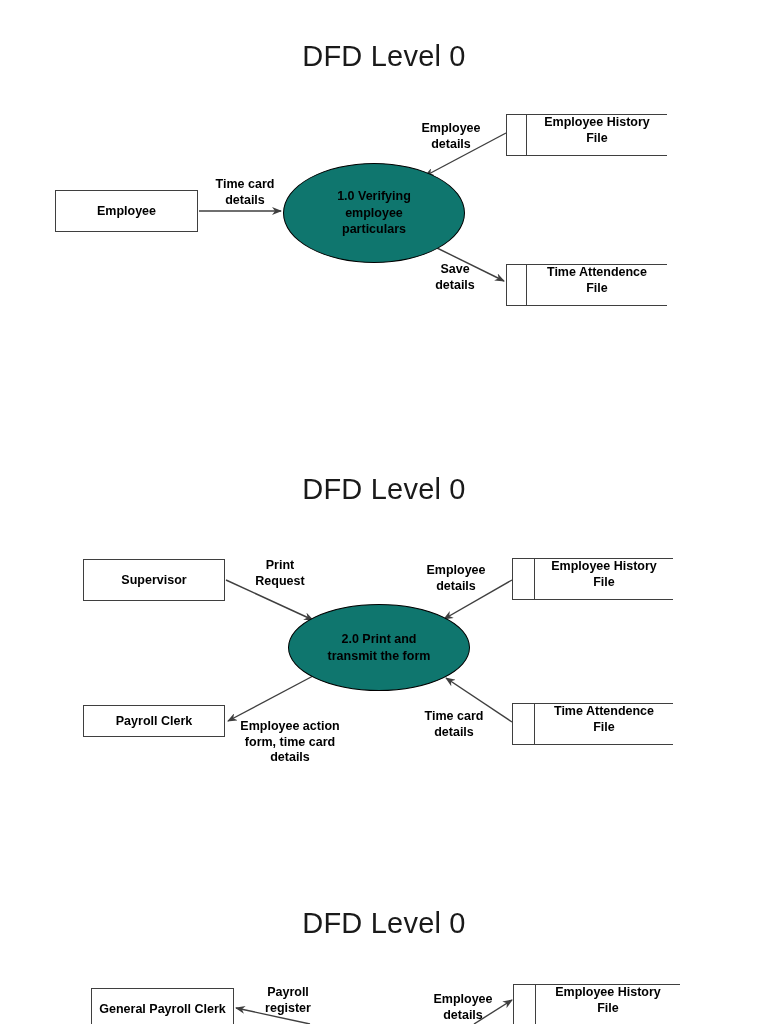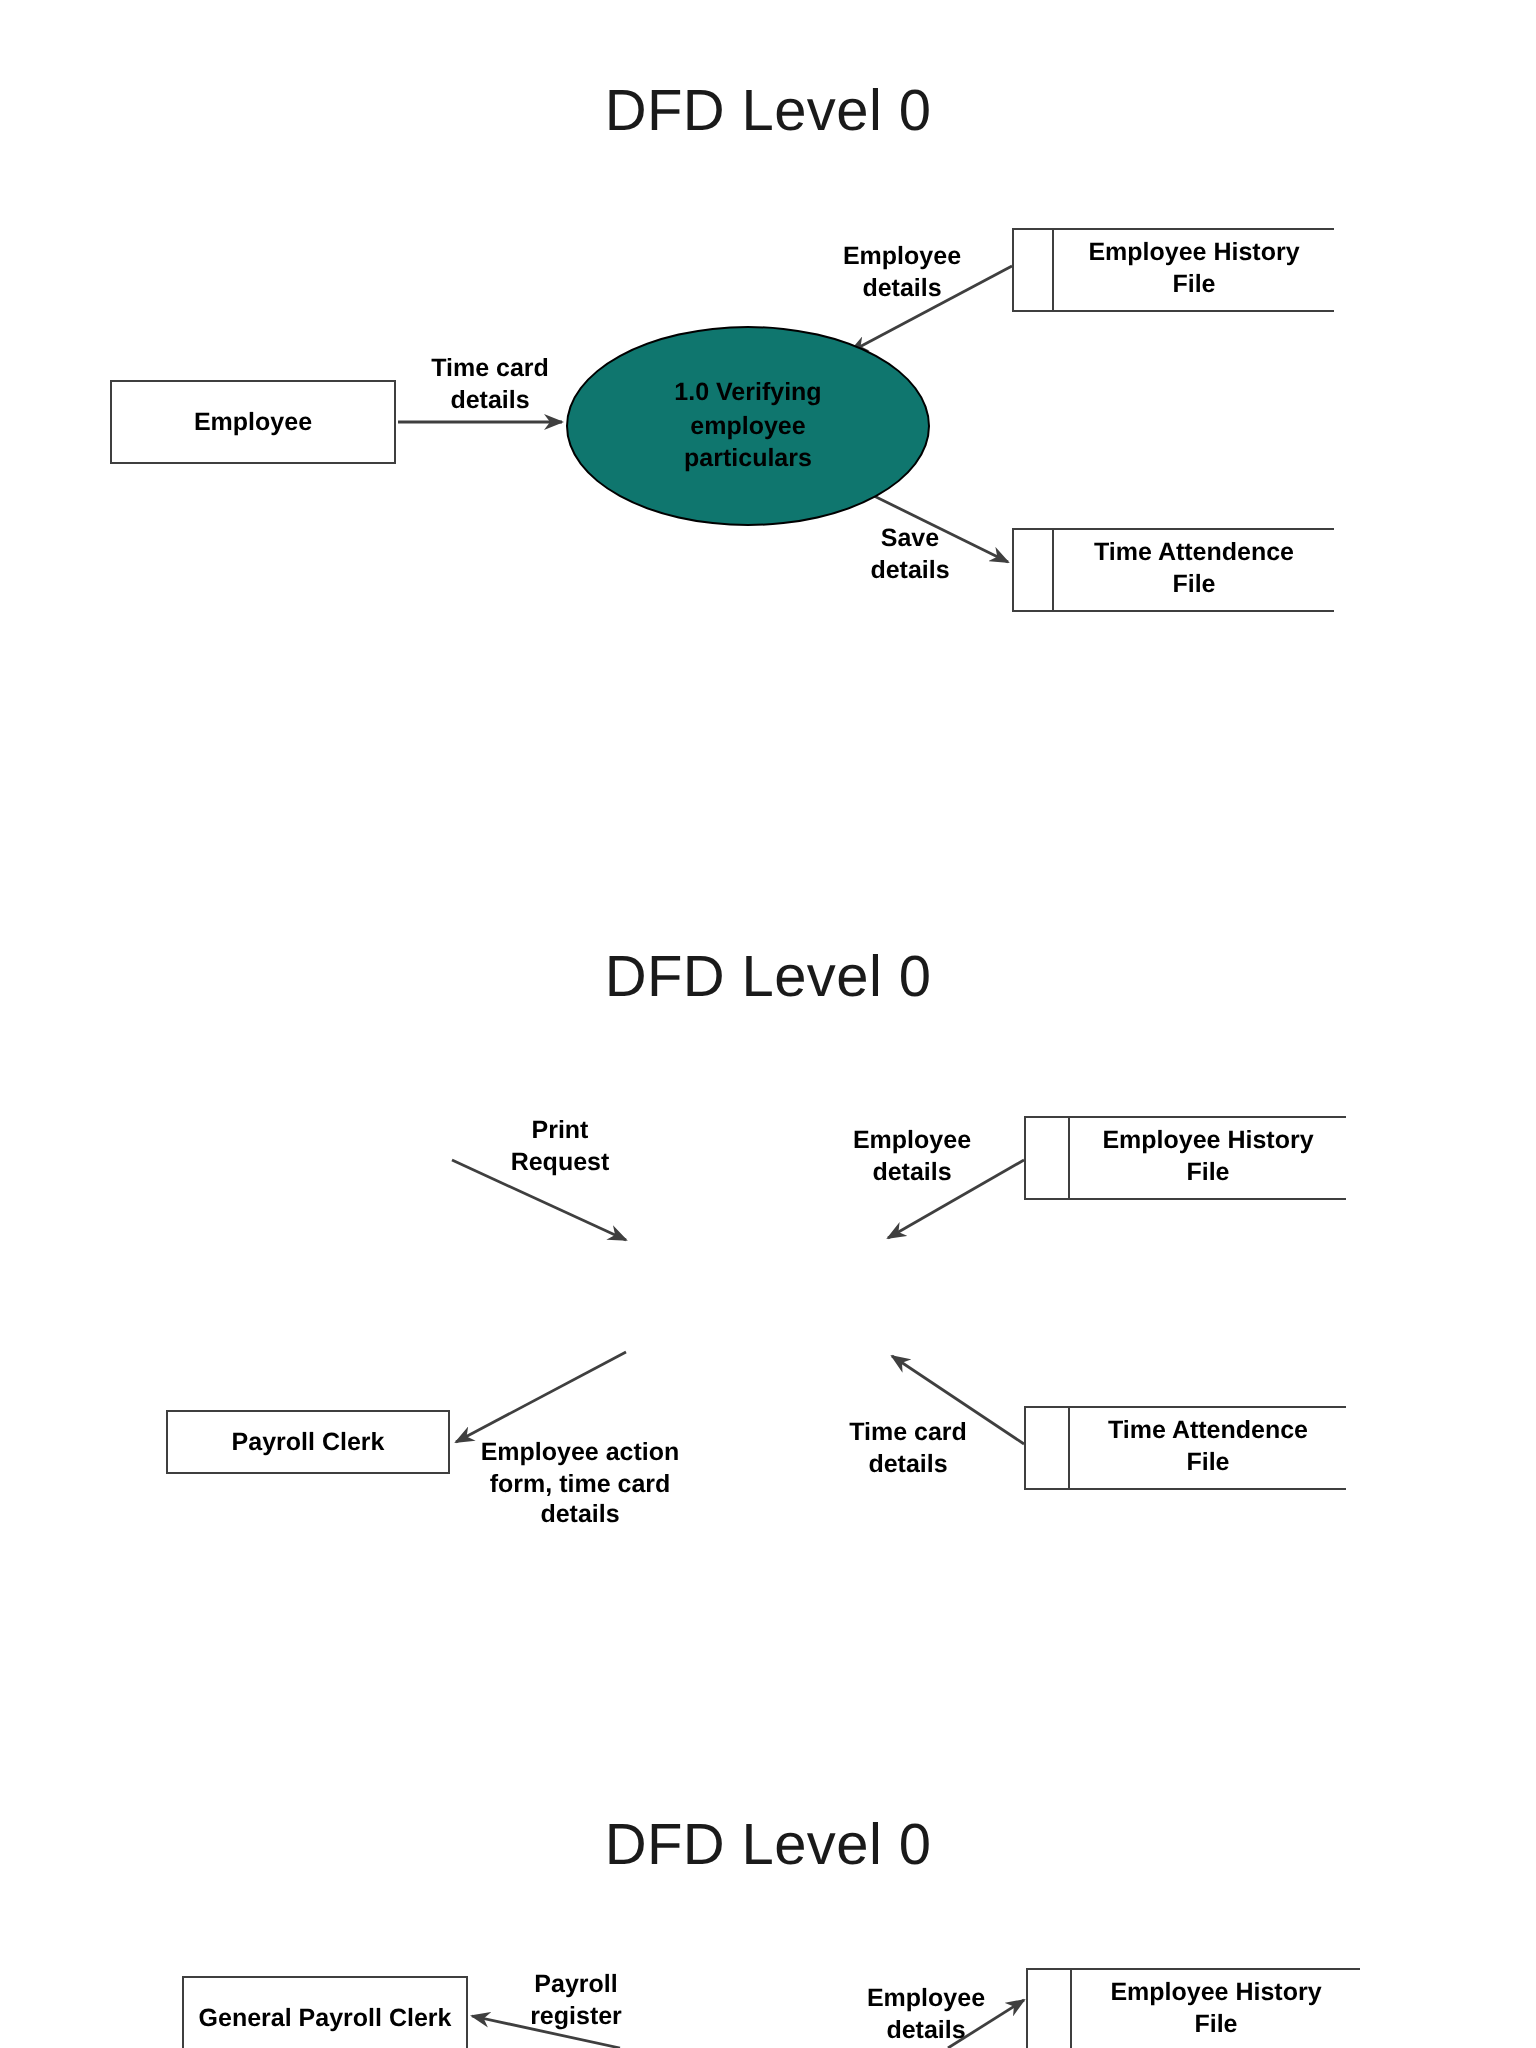--- a/index.html
+++ b/index.html
@@ -70,21 +70,21 @@
     align-items: stretch;
   }
   .store-key {
     box-sizing: border-box;
     border-right: 1.6px solid #3f3f3f;
     flex: 0 0 auto;
   }
   .store-body {
     flex: 1 1 auto;
     display: flex;
-    align-items: center;
+    align-items: flex-start;
     justify-content: center;
     padding: 0 4px;
   }
   .store-label {
     font-family: "Liberation Sans", sans-serif;
     font-size: 12.5px;
     font-weight: bold;
     color: #000000;
     text-align: center;
     line-height: 1.25;
@@ -183,25 +183,32 @@
 details</div>
 
   <div class="flow-label" style="left:405px; top:121px; width:92px;">Employee
 details</div>
 
   <div class="flow-label" style="left:422px; top:262px; width:66px;">Save
 details</div>
 
   <div class="diagram-title" style="top:473px;">DFD Level 0</div>
 
+  <div class="entity-box" style="left:83px; top:559px; width:142px; height:42px;">
+    <span class="entity-label">Supervisor</span>
+  </div>
 
   <div class="entity-box" style="left:83px; top:705px; width:142px; height:32px;">
     <span class="entity-label">Payroll Clerk</span>
   </div>
 
+  <div class="process" style="left:288px; top:604px; width:182px; height:87px;">
+    <span class="process-label">2.0 Print and
+transmit the form</span>
+  </div>
 
   <div class="store" style="left:512px; top:558px; width:161px; height:42px;">
     <div class="store-key" style="width:22px;"></div>
     <div class="store-body">
       <span class="store-label">Employee History
 File</span>
     </div>
   </div>
 
   <div class="store" style="left:512px; top:703px; width:161px; height:42px;">

